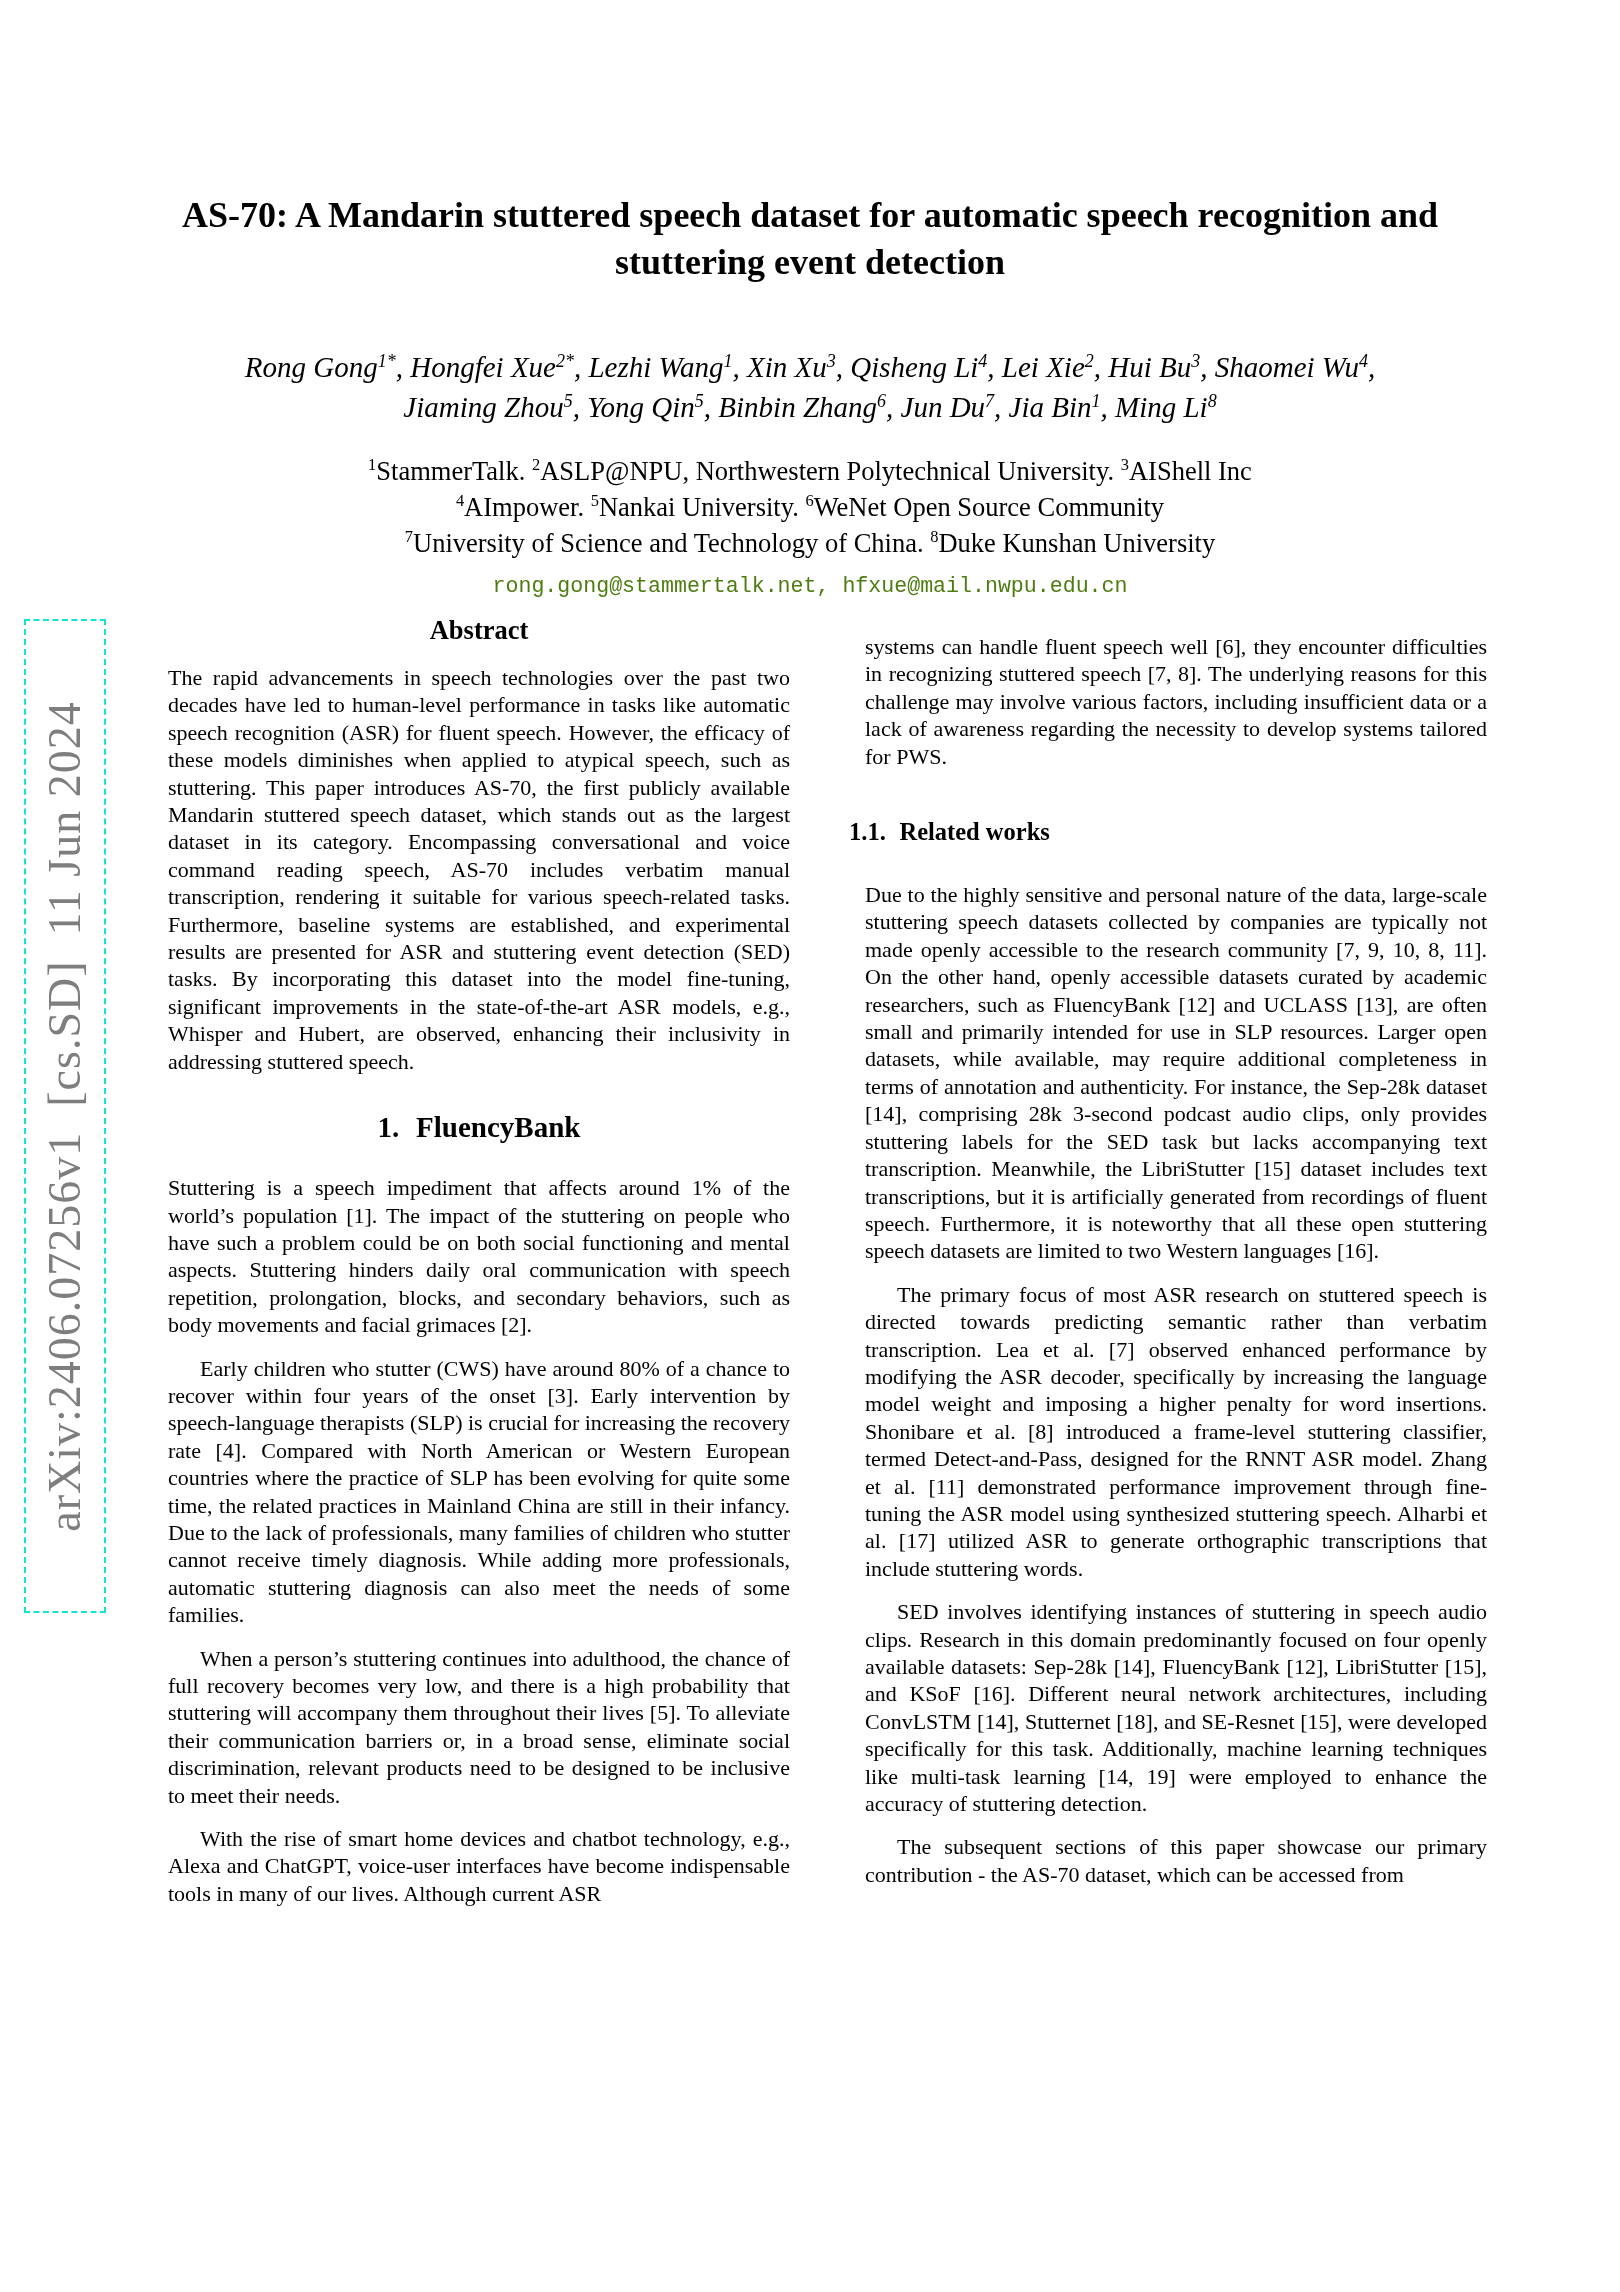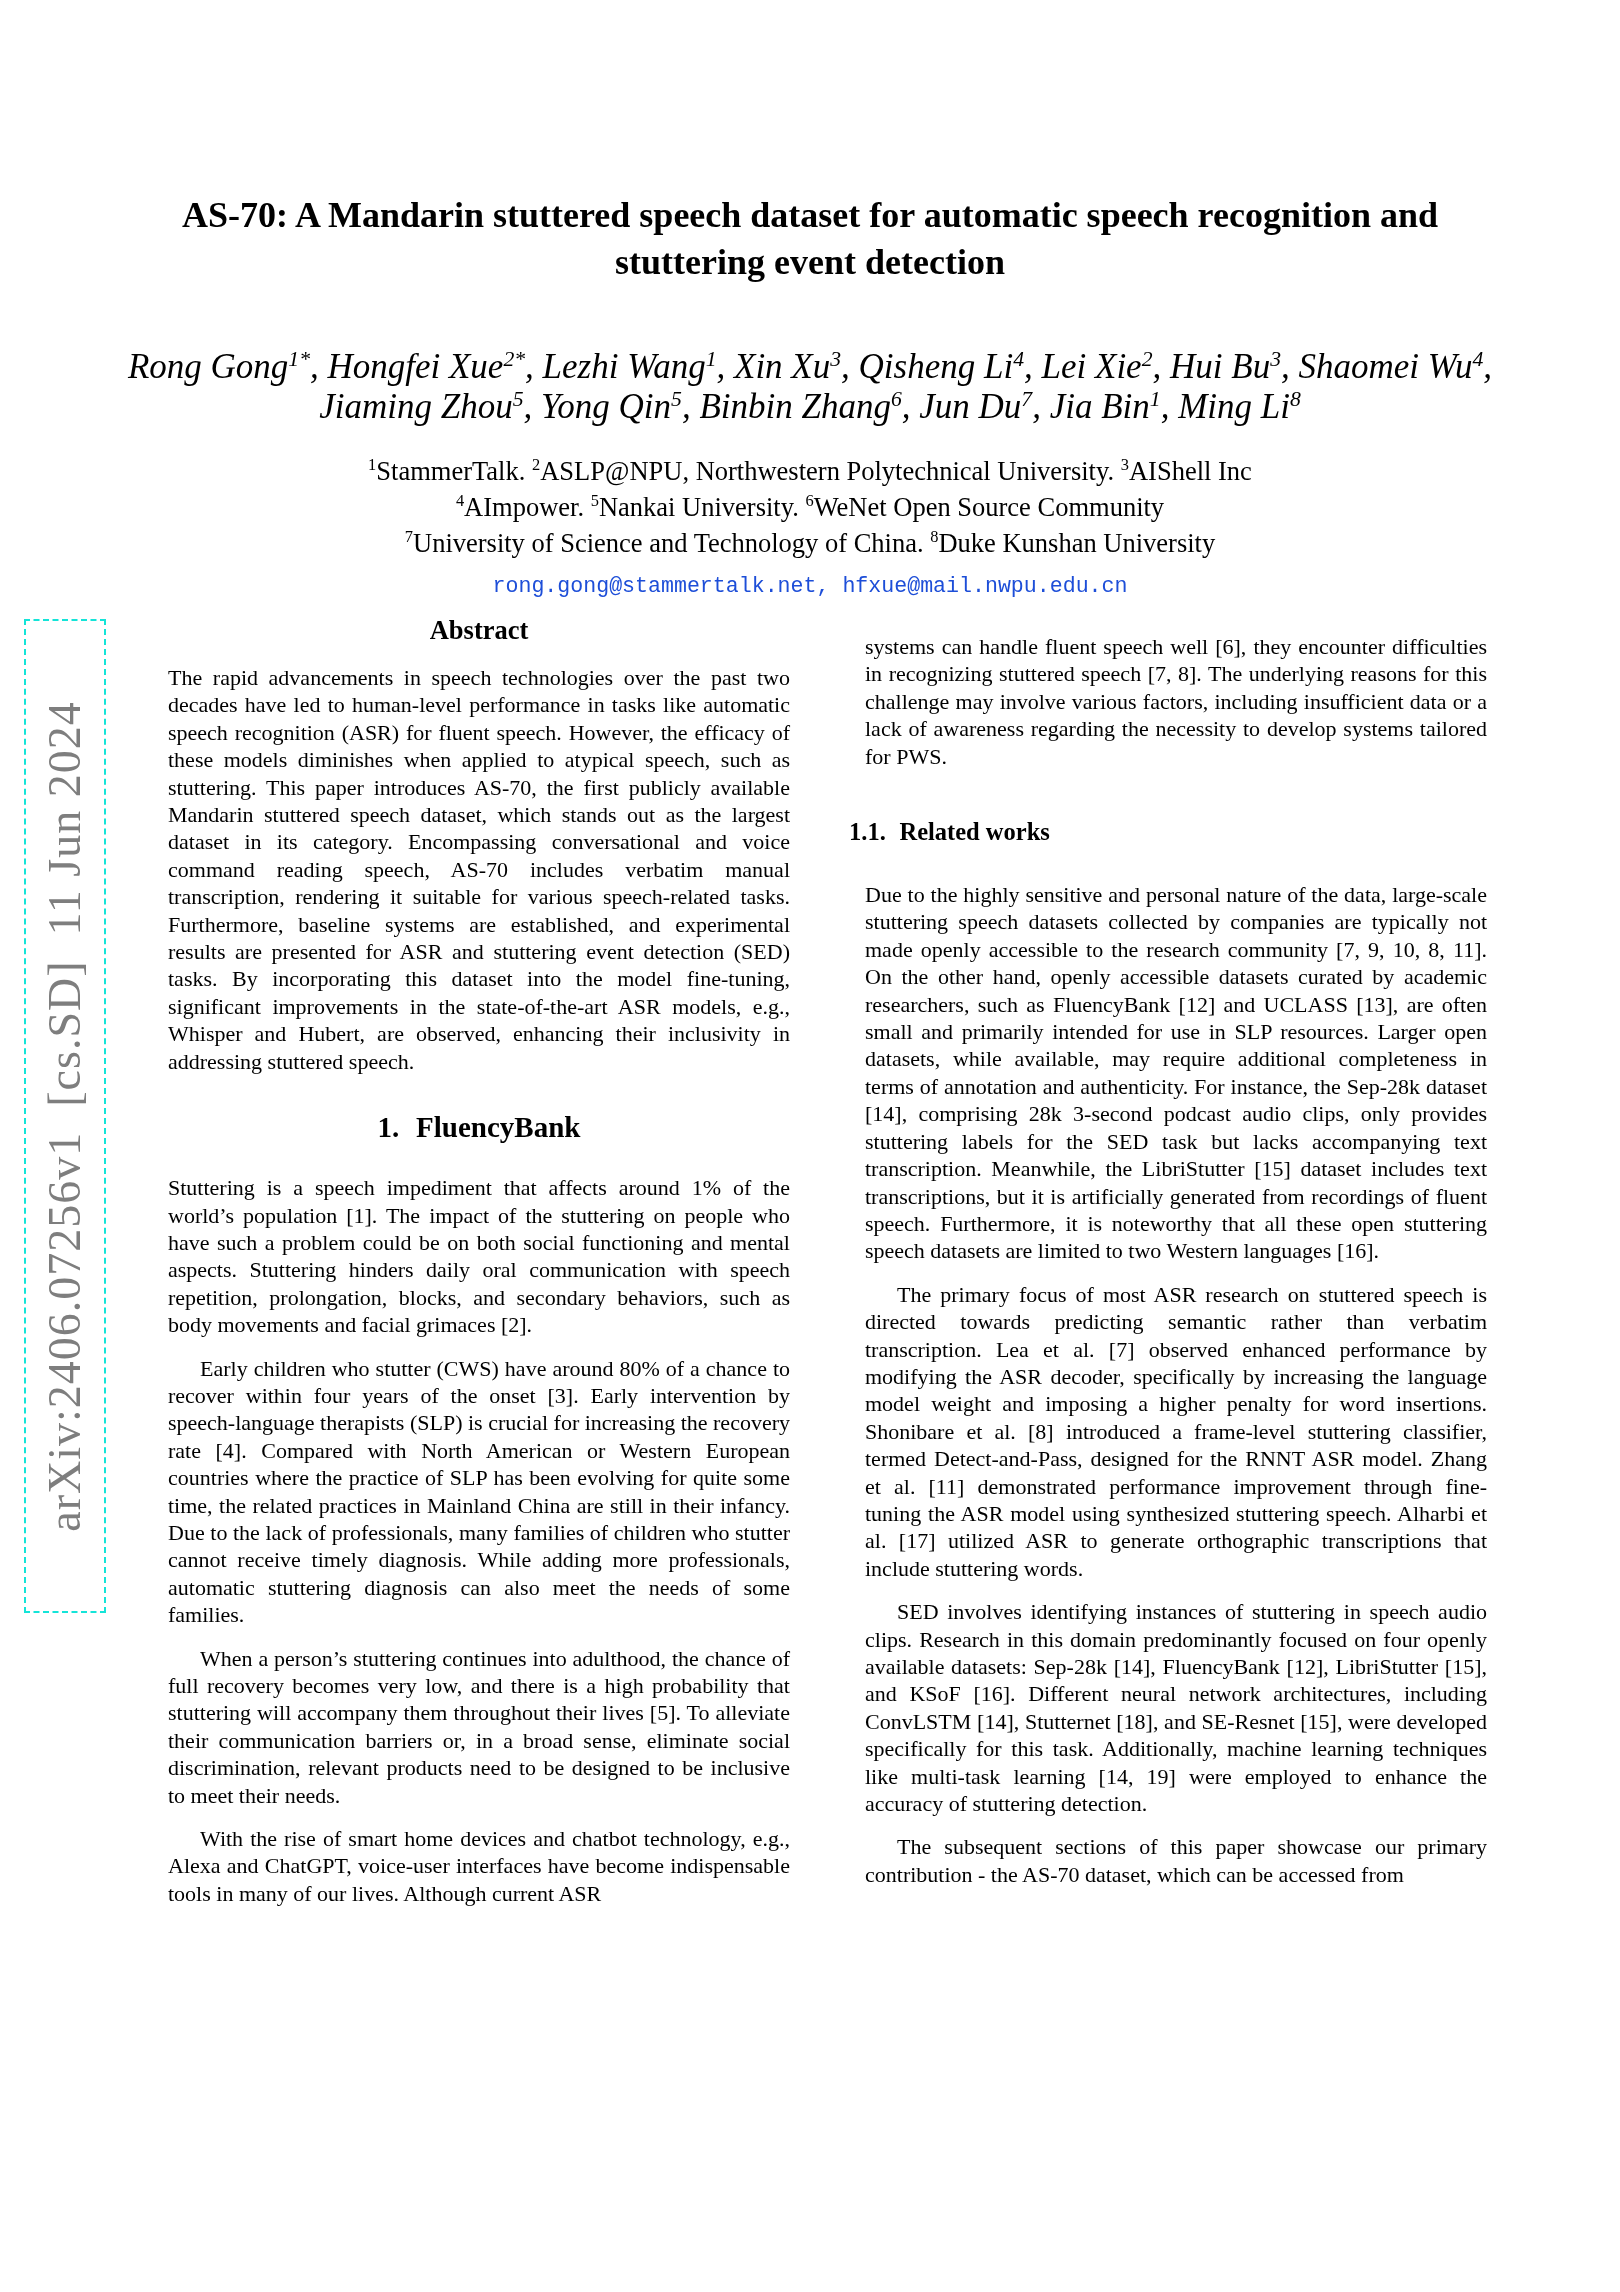--- a/index.html
+++ b/index.html
@@ -10,25 +10,25 @@
     position:relative; overflow:hidden;
   }
   .page { position:relative; width:1620px; height:2293px; }
 
   
   .header { position:absolute; top:0; left:0; width:1620px; text-align:center; }
   .title {
     font-weight:bold; font-size:36px; line-height:47px;
     margin:192px auto 0 auto; max-width:1333px;
   }
-  .authors { font-style:italic; font-size:35px; line-height:40px; margin-top:61px; }
+  .authors { font-style:italic; font-size:29px; line-height:40px; margin-top:61px; }
   .affils  { font-size:26.5px; line-height:36px; margin-top:25.5px; }
   .email-line {
     font-family:"Liberation Mono", "DejaVu Sans Mono", monospace;
-    font-size:21.6px; margin-top:13.7px; color:#1d4ed8;
+    font-size:21.6px; margin-top:13.7px; color:#4d7c0f;
   }
   sup { font-size:62%; line-height:0; vertical-align:baseline; position:relative; top:-0.55em; }
 
   
   .col {
     position:absolute; top:617px; width:654px;
     font-size:22px; line-height:27.4px; text-align:justify;
   }
   .col-left  { left:152px; }
   .col-right { left:849px; }

